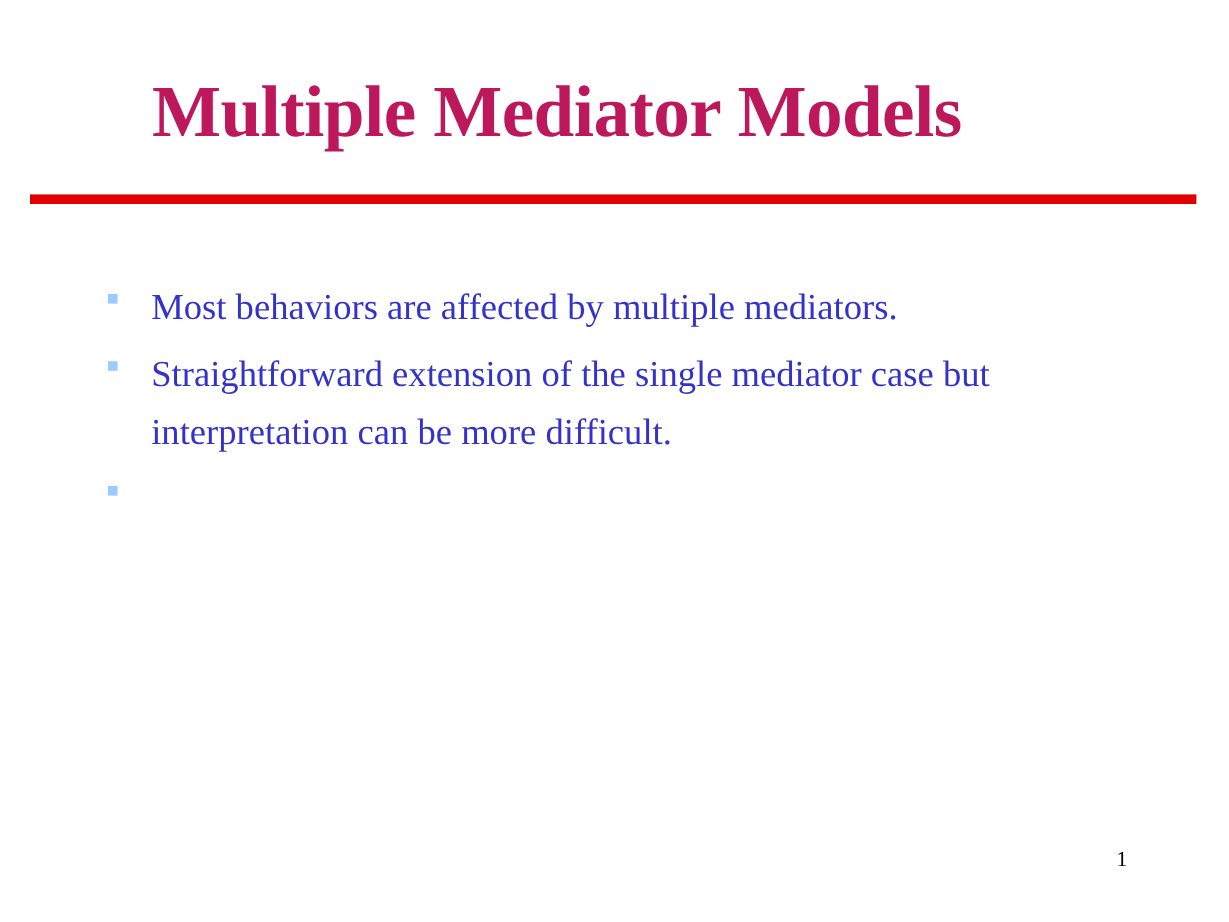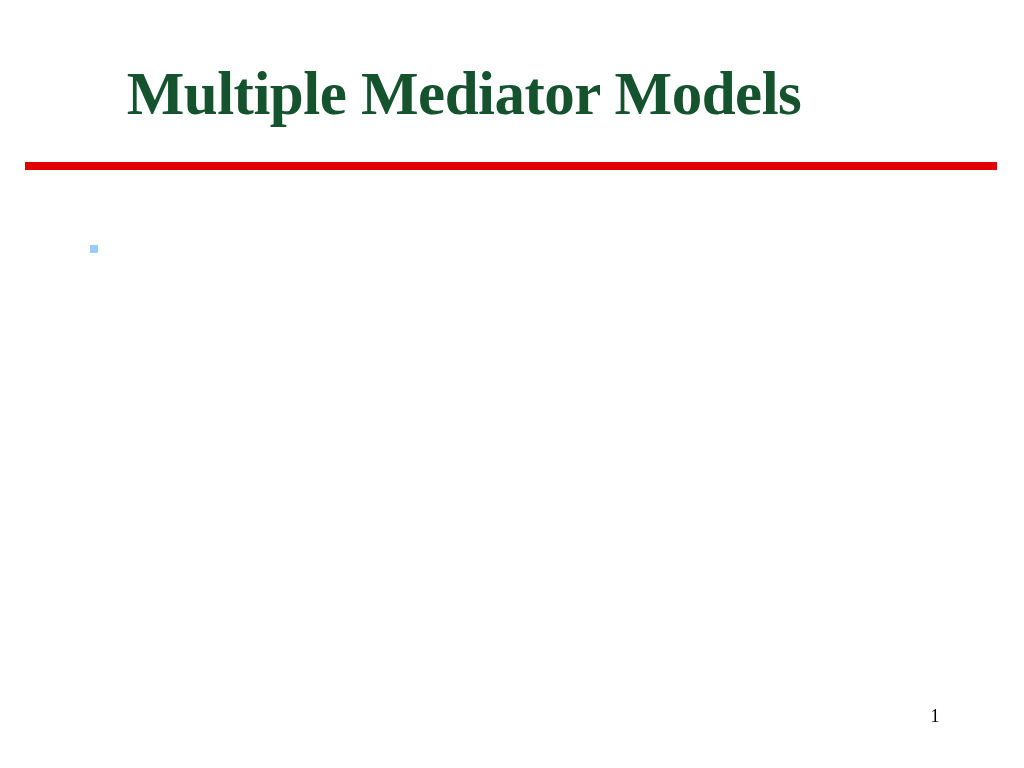--- a/index.html
+++ b/index.html
@@ -16,21 +16,21 @@
     }
     .slide-title {
       position: absolute;
       left: 0;
       top: 56px;
       width: 928px;
       text-align: center;
       font-weight: bold;
       font-size: 61px;
       line-height: 76px;
-      color: #14532d;
+      color: #be185d;
       margin: 0;
       letter-spacing: -0.5px;
     }
     .title-rule {
       position: absolute;
       left: 25px;
       top: 162px;
       width: 972px;
       height: 8px;
       background: #e00000;
@@ -78,17 +78,25 @@
 <body>
 
 <div>
   <h1 class="slide-title">Multiple Mediator Models</h1>
 
   <div class="title-rule"></div>
 
   <ul class="bullet-list">
     <li class="bullet-item">
       <span class="bullet-marker"></span>
+      <span class="bullet-text" style="width:830px">Most behaviors are affected by multiple mediators.</span>
+    </li>
+    <li class="bullet-item">
+      <span class="bullet-marker"></span>
+      <span class="bullet-text" style="width:790px">Straightforward extension of the single mediator case but interpretation can be more difficult.</span>
+    </li>
+    <li class="bullet-item">
+      <span class="bullet-marker"></span>
     </li>
   </ul>
 
   <div class="slide-number">1</div>
 </div>
 
 </body></html>

